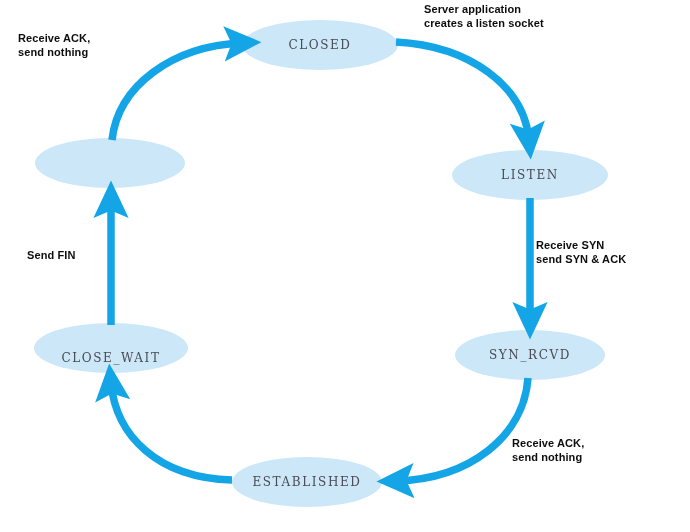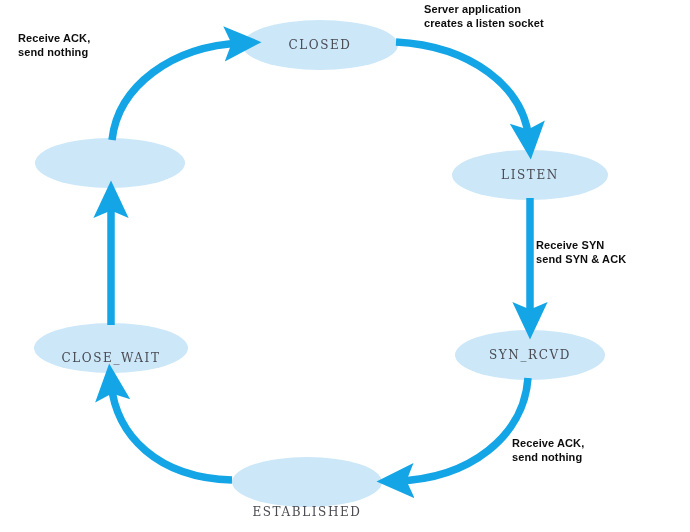--- a/index.html
+++ b/index.html
@@ -94,36 +94,37 @@
   </div>
 
   <div class="state-node" style="left:452px; top:150px; width:156px; height:50px;">
     <span class="state-label">LISTEN</span>
   </div>
 
   <div class="state-node" style="left:455px; top:330px; width:150px; height:50px;">
     <span class="state-label">SYN_RCVD</span>
   </div>
 
-  <div class="state-node" style="left:232px; top:468px; width:150px; height:50px;align-items:flex-end;">
+  <div class="state-node" style="left:232px; top:457px; width:150px; height:50px;">
     <span class="state-label">ESTABLISHED</span>
   </div>
 
   <div class="state-node" style="left:34px; top:333px; width:154px; height:50px;">
     <span class="state-label">CLOSE_WAIT</span>
   </div>
 
 
   <div class="edge-label" style="left:424px; top:2px;">Server application
 creates a listen socket</div>
 
   <div class="edge-label" style="left:536px; top:238px;">Receive SYN
 send SYN &amp; ACK</div>
 
   <div class="edge-label" style="left:512px; top:436px;">Receive ACK,
 send nothing</div>
 
 
+  <div class="edge-label" style="left:27px; top:248px;">Send FIN</div>
 
   <div class="edge-label" style="left:18px; top:31px;">Receive ACK,
 send nothing</div>
 
 </div>
 
 </body></html>

